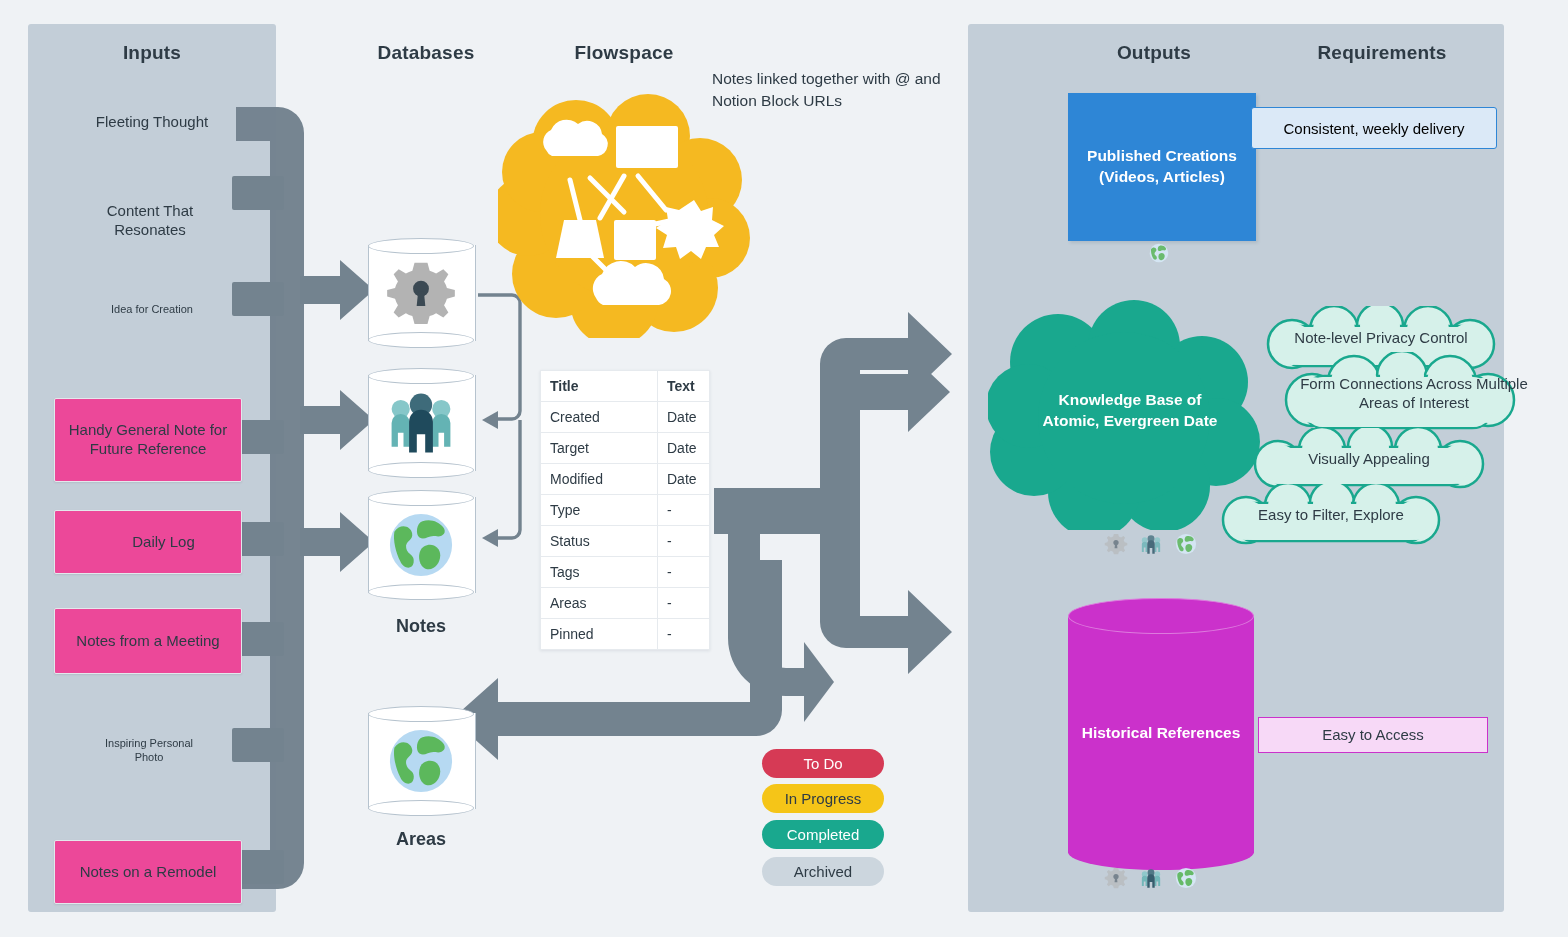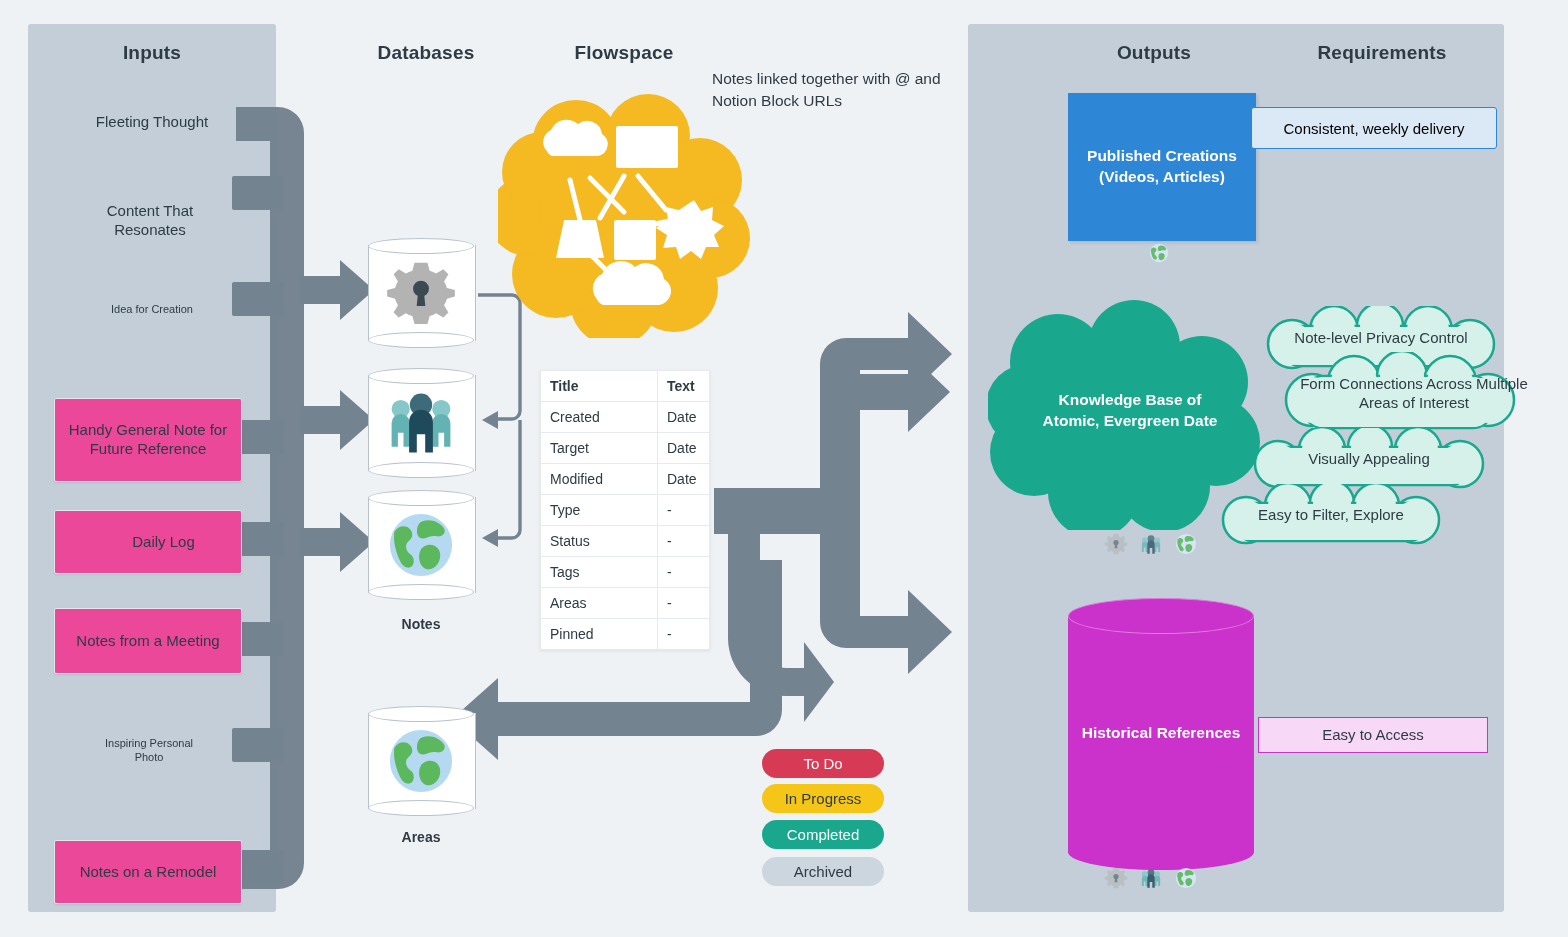--- a/index.html
+++ b/index.html
@@ -73,21 +73,21 @@
   .cyl .bot{
     position:absolute;left:0;bottom:0;width:100%;height:16px;
     background:#fff;border:1.5px solid #b6c3ce;border-radius:50%;
     box-sizing:border-box;
   }
   .cyl .glyph{
     position:absolute;left:0;top:0;width:100%;height:100%;
     display:flex;align-items:center;justify-content:center;
   }
   .db-label{
-    position:absolute;font-size:14px;font-weight:bold;color:#2e3b45;
+    position:absolute;font-size:18px;font-weight:bold;color:#2e3b45;
     text-align:center;width:160px;
   }
 
   
   #flowspace-cloud{position:absolute;left:498px;top:88px;width:252px;height:250px;}
 
   .note-text{
     position:absolute;font-size:15.5px;color:#2e3b45;line-height:1.45;
   }
 

